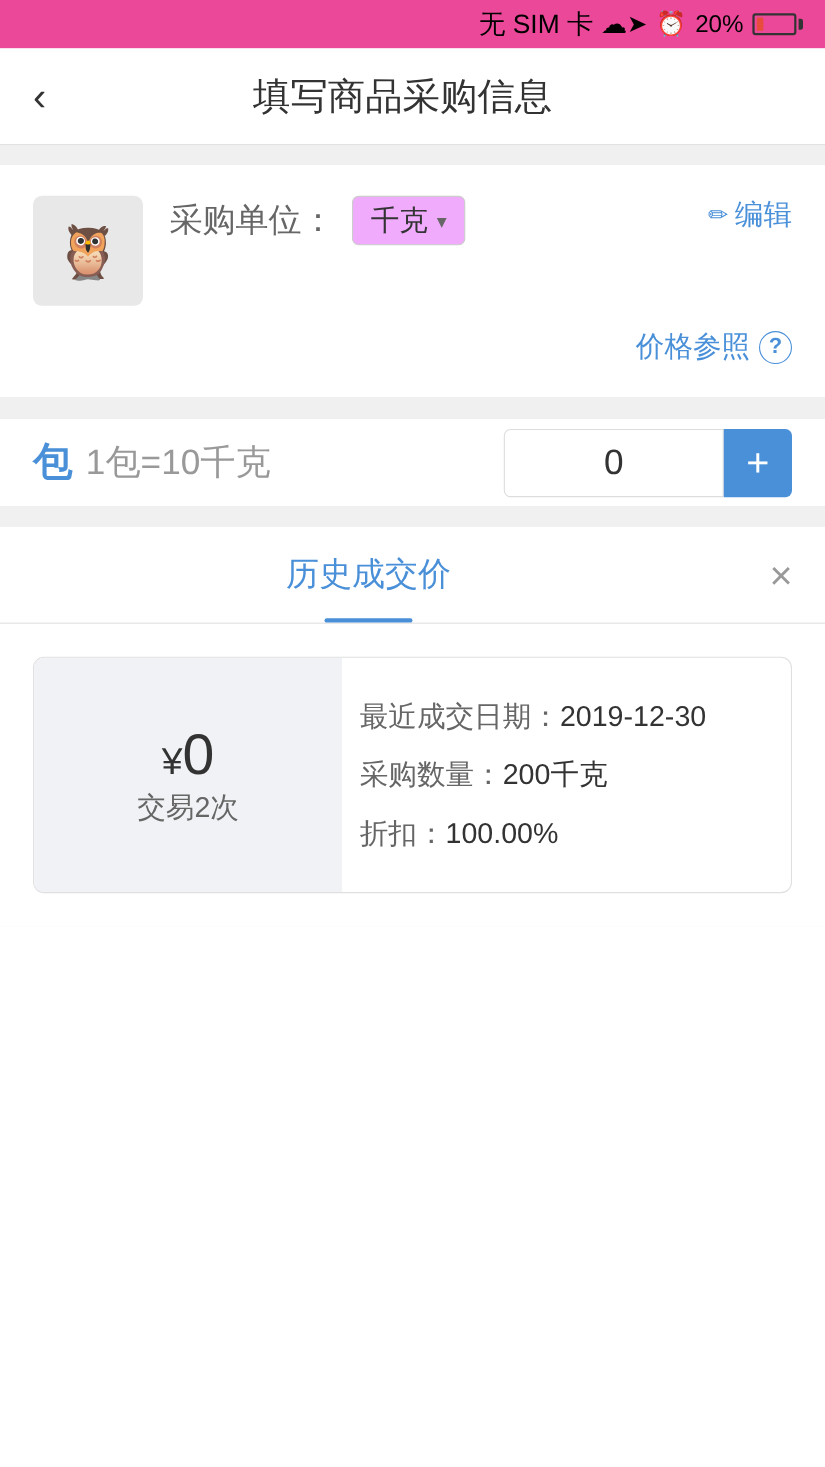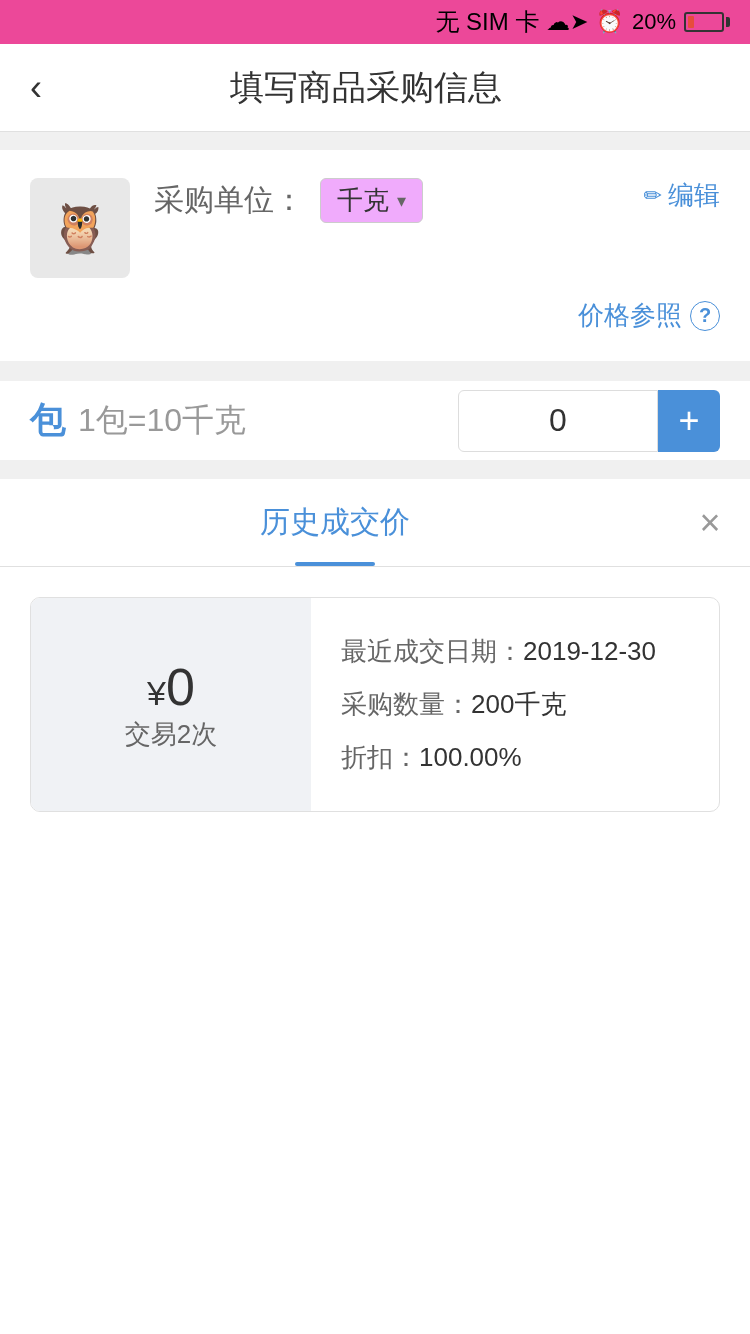--- a/index.html
+++ b/index.html
@@ -305,21 +305,21 @@
     }
     .history-price span.currency {
       font-size: 34px;
     }
     .history-trade-count {
       font-size: 26px;
       color: #666;
     }
     .history-card-right {
       flex: 1;
-      padding: 36px 30px;
+      padding: 36px 16px;
       display: flex;
       flex-direction: column;
       gap: 18px;
     }
     .history-detail-row {
       font-size: 26px;
       color: #333;
     }
     .detail-label {
       color: #666;

